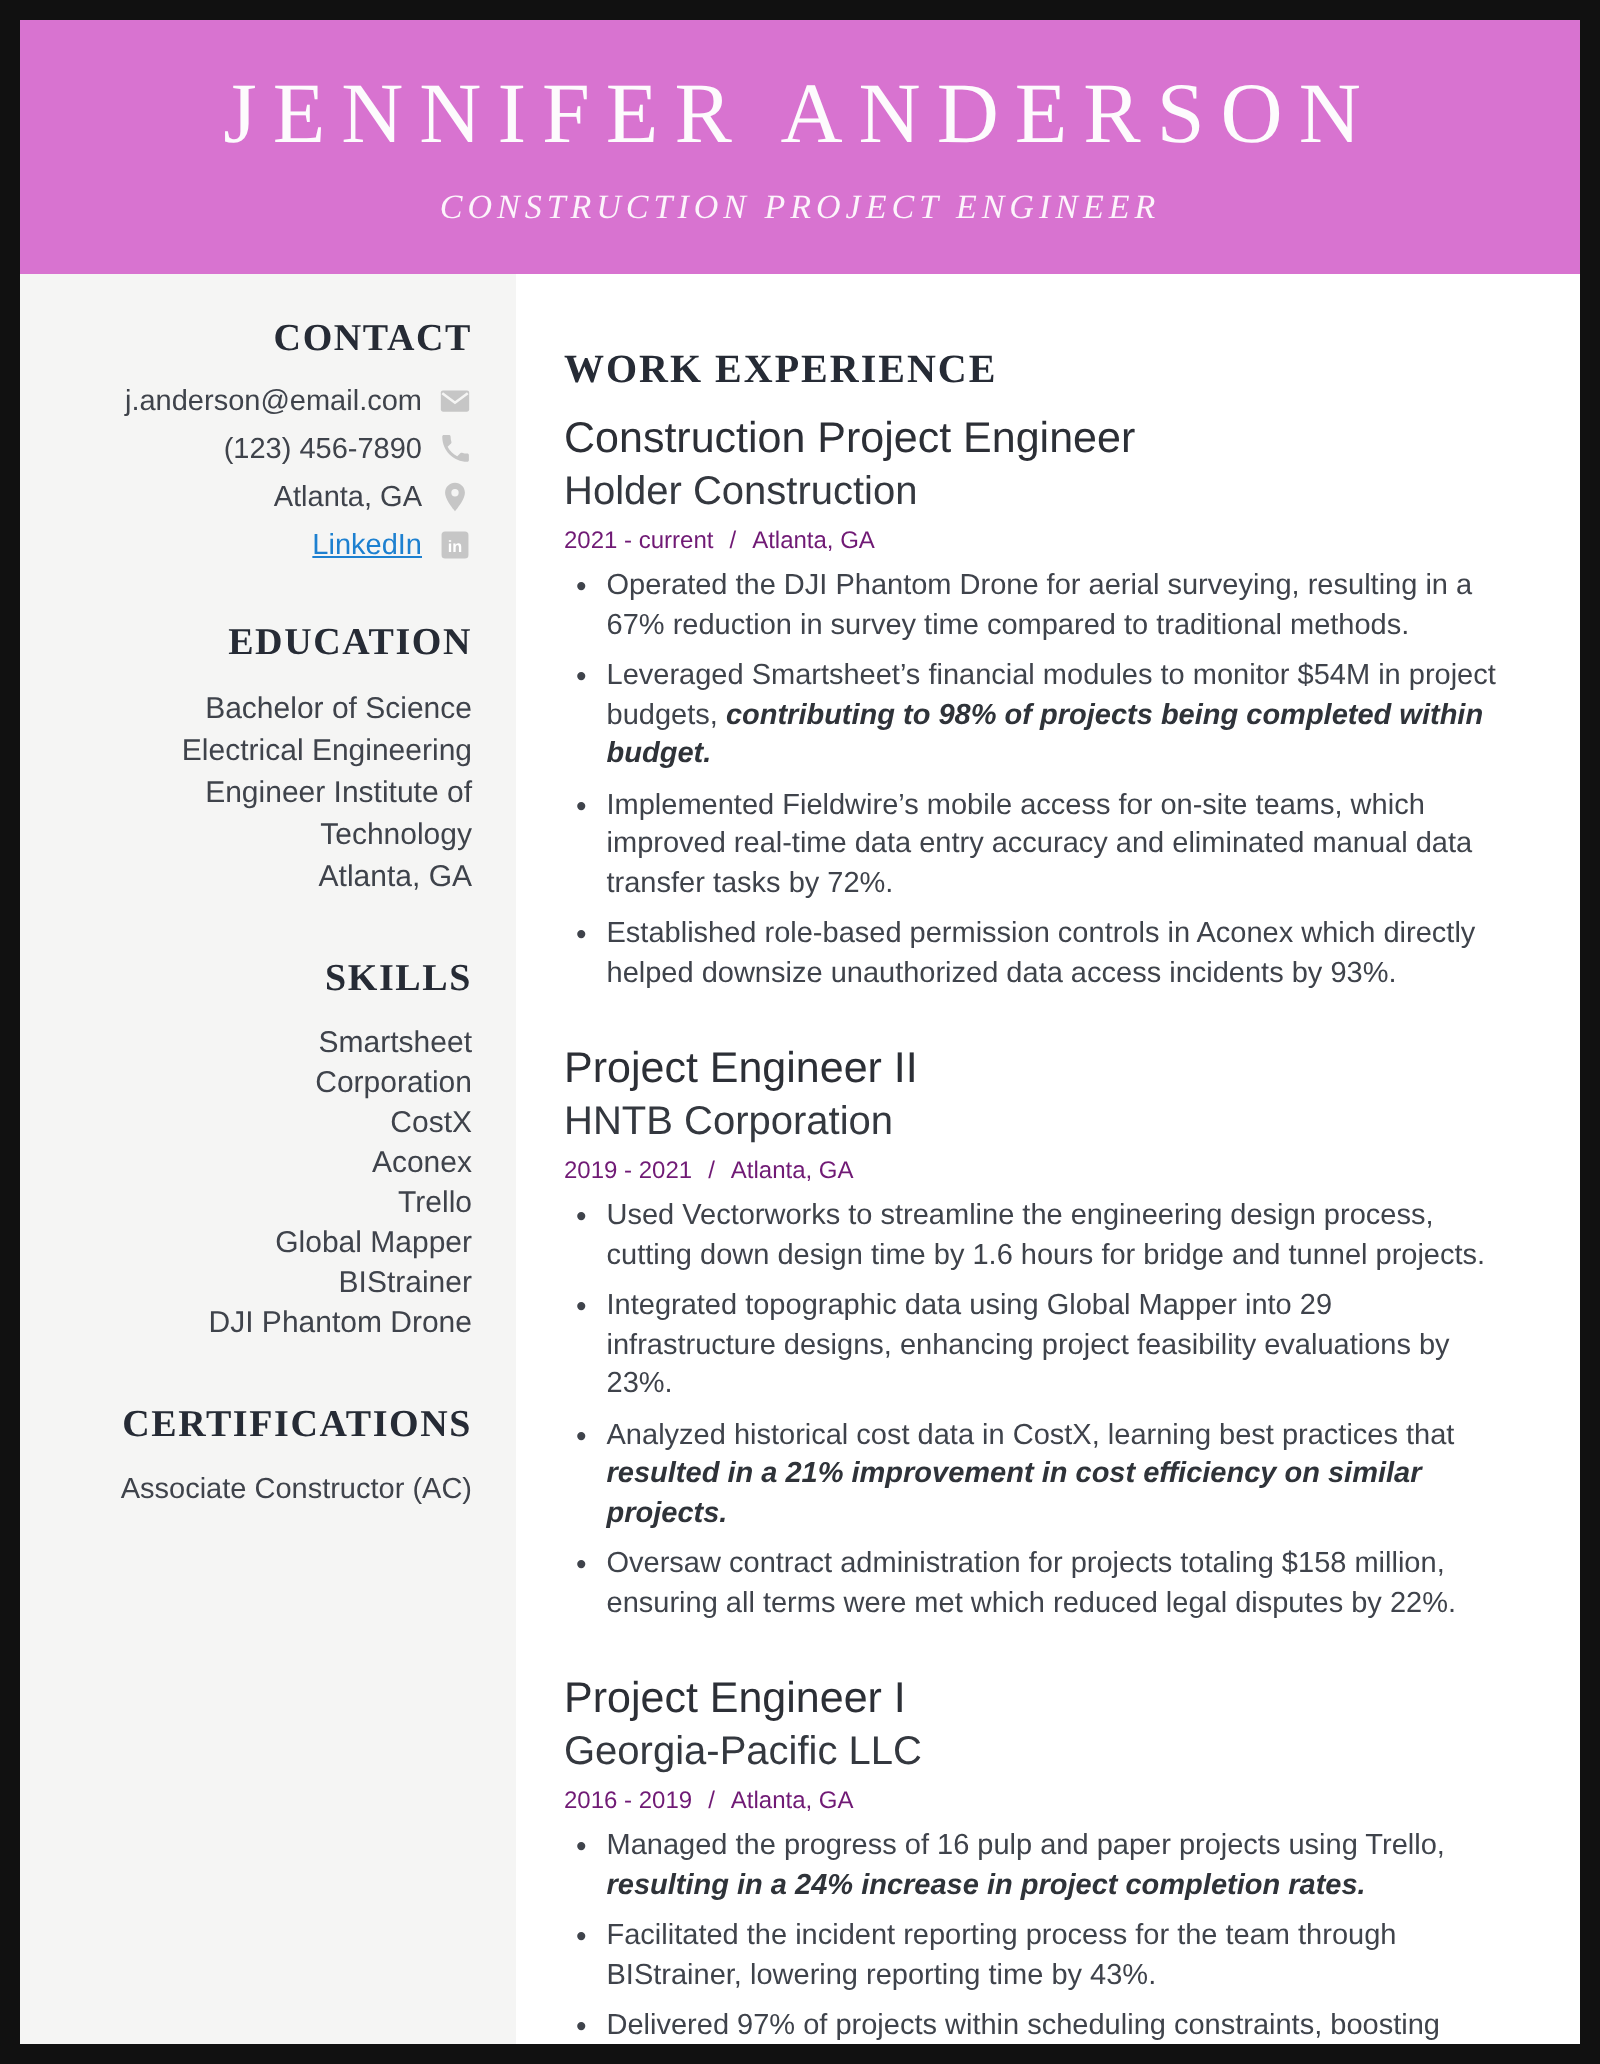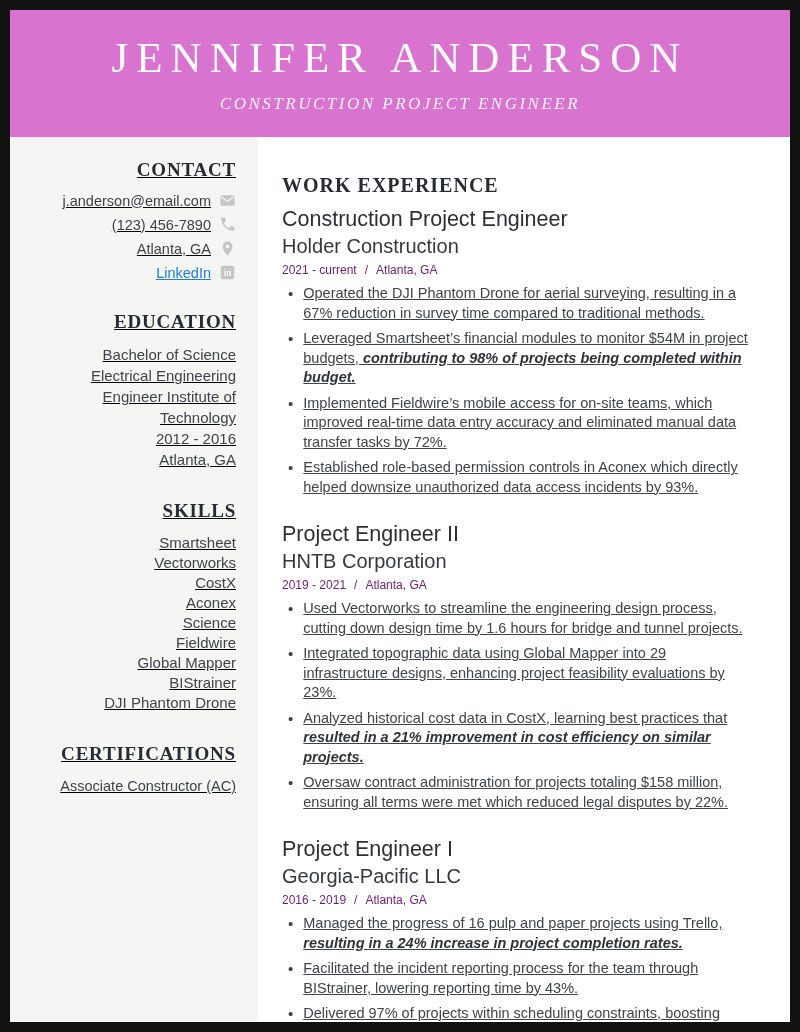--- a/index.html
+++ b/index.html
@@ -44,21 +44,20 @@
     color:#fcf4fb;
   }
   
   .columns{flex:1;display:flex;min-height:0;}
   .sidebar{
     width:248px;flex:0 0 248px;
     box-sizing:border-box;
     background:var(--sidebar-bg,#f5f5f4);
     padding:22px 22px 0 14px;
     text-align:right;
-    text-decoration:underline;
   }
   .side-section{margin-bottom:30px;}
   .side-heading{
     margin:0 0 11px 0;
     font-family:"Liberation Serif", serif;
     font-weight:bold;
     font-size:19px;
     letter-spacing:0.8px;
     color:var(--heading-color,#262b35);
   }
@@ -105,21 +104,21 @@
     font-size:14.5px;line-height:19.5px;
     color:var(--body-color,#3f434b);
     margin-bottom:6px;
   }
   .bullet-item::before{
     content:"\2022";
     flex:0 0 auto;
     font-size:15px;
     line-height:19.5px;
   }
-  .bullet-text{max-width:452px;text-decoration:underline;}
+  .bullet-text{max-width:452px;}
   .em{font-weight:bold;font-style:italic;color:#2f3339;}
 </style>
 </head>
 <body>
 
 <div class="frame">
   <div class="page">
 
     <header class="header">
       <h1 class="name">JENNIFER ANDERSON</h1>
@@ -168,34 +167,32 @@
               </li>
             </ul>
         </section>
 
         <section class="side-section">
           <h2 class="side-heading">EDUCATION</h2>
           <div id="education-lines">
               <div class="side-line">Bachelor of Science</div>
               <div class="side-line">Electrical Engineering</div>
               <div class="side-line">Engineer Institute of Technology</div>
-              <div class="side-line">2012 - 2016</div>
               <div class="side-line">Atlanta, GA</div>
             </div>
         </section>
 
         <section class="side-section">
           <h2 class="side-heading">SKILLS</h2>
           <div id="skills-list">
               <div class="skill-line">Smartsheet</div>
-              <div class="skill-line">Vectorworks</div>
+              <div class="skill-line">Corporation</div>
               <div class="skill-line">CostX</div>
               <div class="skill-line">Aconex</div>
-              <div class="skill-line">Science</div>
-              <div class="skill-line">Fieldwire</div>
+              <div class="skill-line">Trello</div>
               <div class="skill-line">Global Mapper</div>
               <div class="skill-line">BIStrainer</div>
               <div class="skill-line">DJI Phantom Drone</div>
             </div>
         </section>
 
         <section class="side-section">
           <h2 class="side-heading">CERTIFICATIONS</h2>
           <div id="cert-list">
               <div class="cert-line">Associate Constructor (AC)</div>

